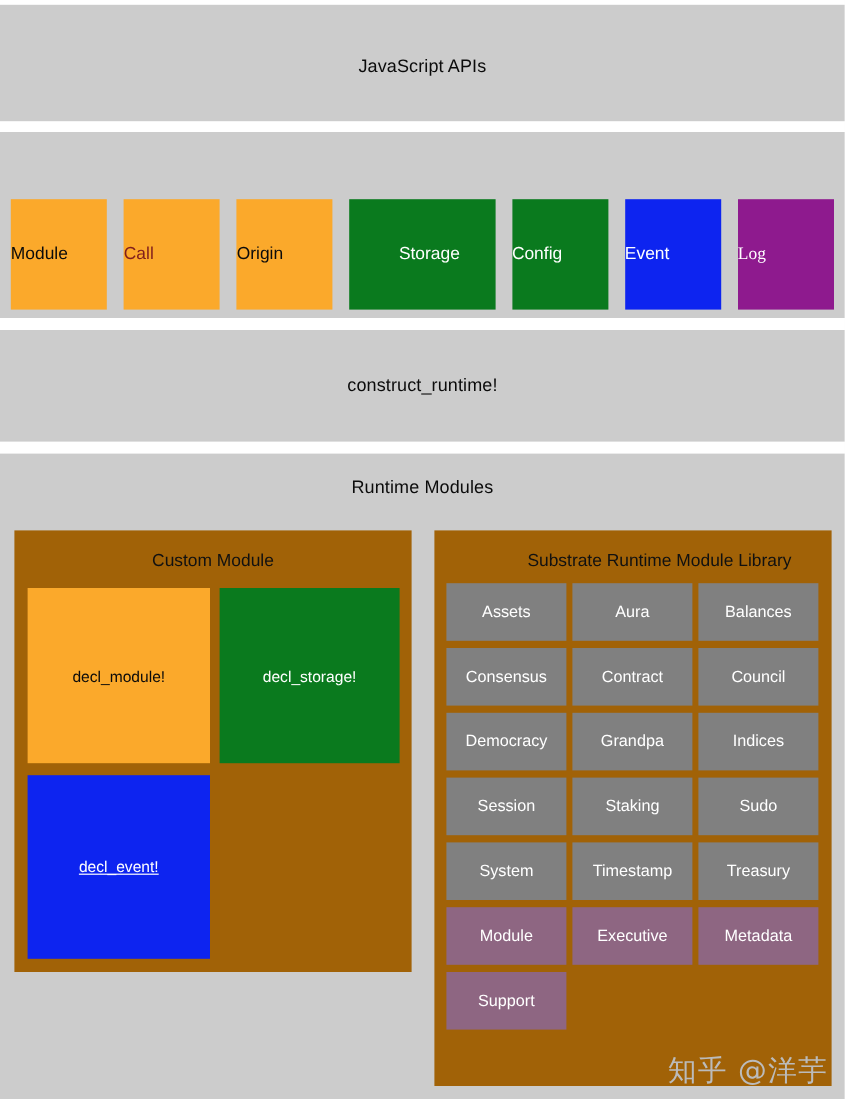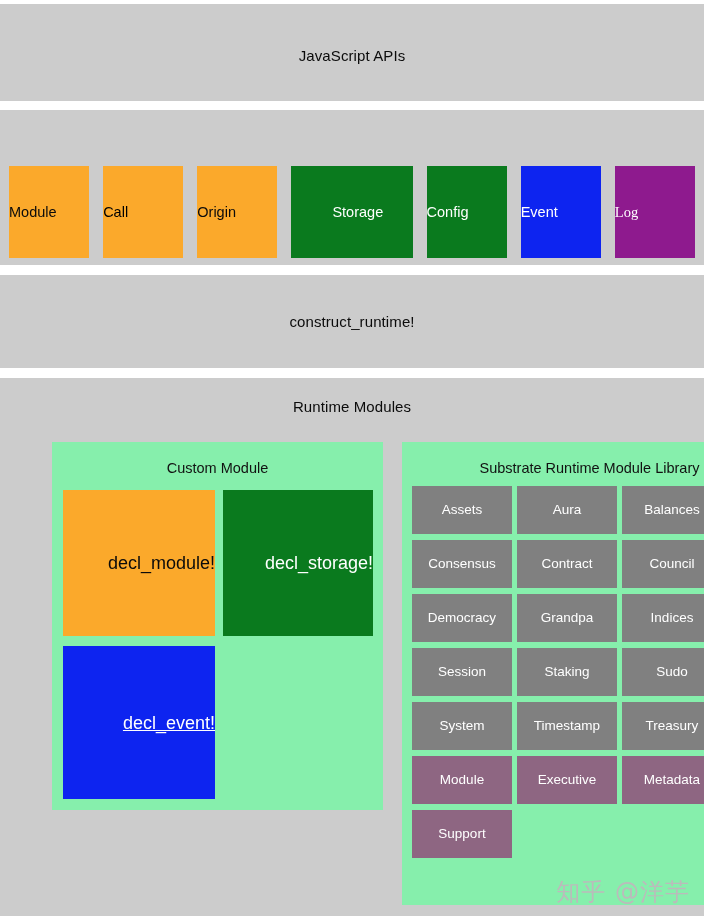--- a/index.html
+++ b/index.html
@@ -96,22 +96,21 @@
   }
   #modules-title {
     position: absolute;
     top: 21px;
     left: 0;
   }
 
   
   .inner-panel {
     position: absolute;
-    background: #86efac;
-    margin-left: 40px;
+    background: #a16207;
   }
 
   .panel-title {
     width: 100%;
     text-align: center;
     color: #111111;
     font-size: 14.5px;
     line-height: 1;
     position: absolute;
   }
@@ -129,22 +128,22 @@
     position: absolute;
     top: 48px;
     left: 11px;
     width: 310px;
     height: 309px;
   }
   .decl-box {
     position: absolute;
     display: flex;
     align-items: center;
-    justify-content: flex-end;
-    font-size: 18px;
+    justify-content: center;
+    font-size: 13px;
     line-height: 1;
   }
   #decl-module  { left: 0;    top: 0;   width: 152px; height: 146px; }
   #decl-storage { left: 160px; top: 0;   width: 150px; height: 146px; }
   #decl-event   { left: 0;    top: 156px; width: 152px; height: 153px; }
 
   
   #panel-library {
     left: 362px;
     top: 64px;
@@ -196,21 +195,21 @@
   <div class="band" id="band-js">
     <div class="band-title">JavaScript APIs</div>
   </div>
 
   <div class="band" id="band-types">
     <div class="band-title" id="types-title">Runtime Types</div>
     <div class="types-row" id="types-row">
         <div class="type-box" style="background: rgb(251, 169, 43); color: rgb(11, 11, 11);">
           <span>Module</span>
         </div>
-        <div class="type-box" style="background: rgb(251, 169, 43); color: #000000;">
+        <div class="type-box" style="background: rgb(251, 169, 43); color: #7f1d1d;">
           <span>Call</span>
         </div>
         <div class="type-box" style="background: rgb(251, 169, 43); color: rgb(11, 11, 11);">
           <span>Origin</span>
         </div>
         <div class="type-box" style="background: rgb(10, 122, 30); color: rgb(255, 255, 255); padding-left: 41px;">
           <span>Storage</span>
         </div>
         <div class="type-box" style="background: rgb(10, 122, 30); color: rgb(255, 255, 255);">
           <span>Config</span>

